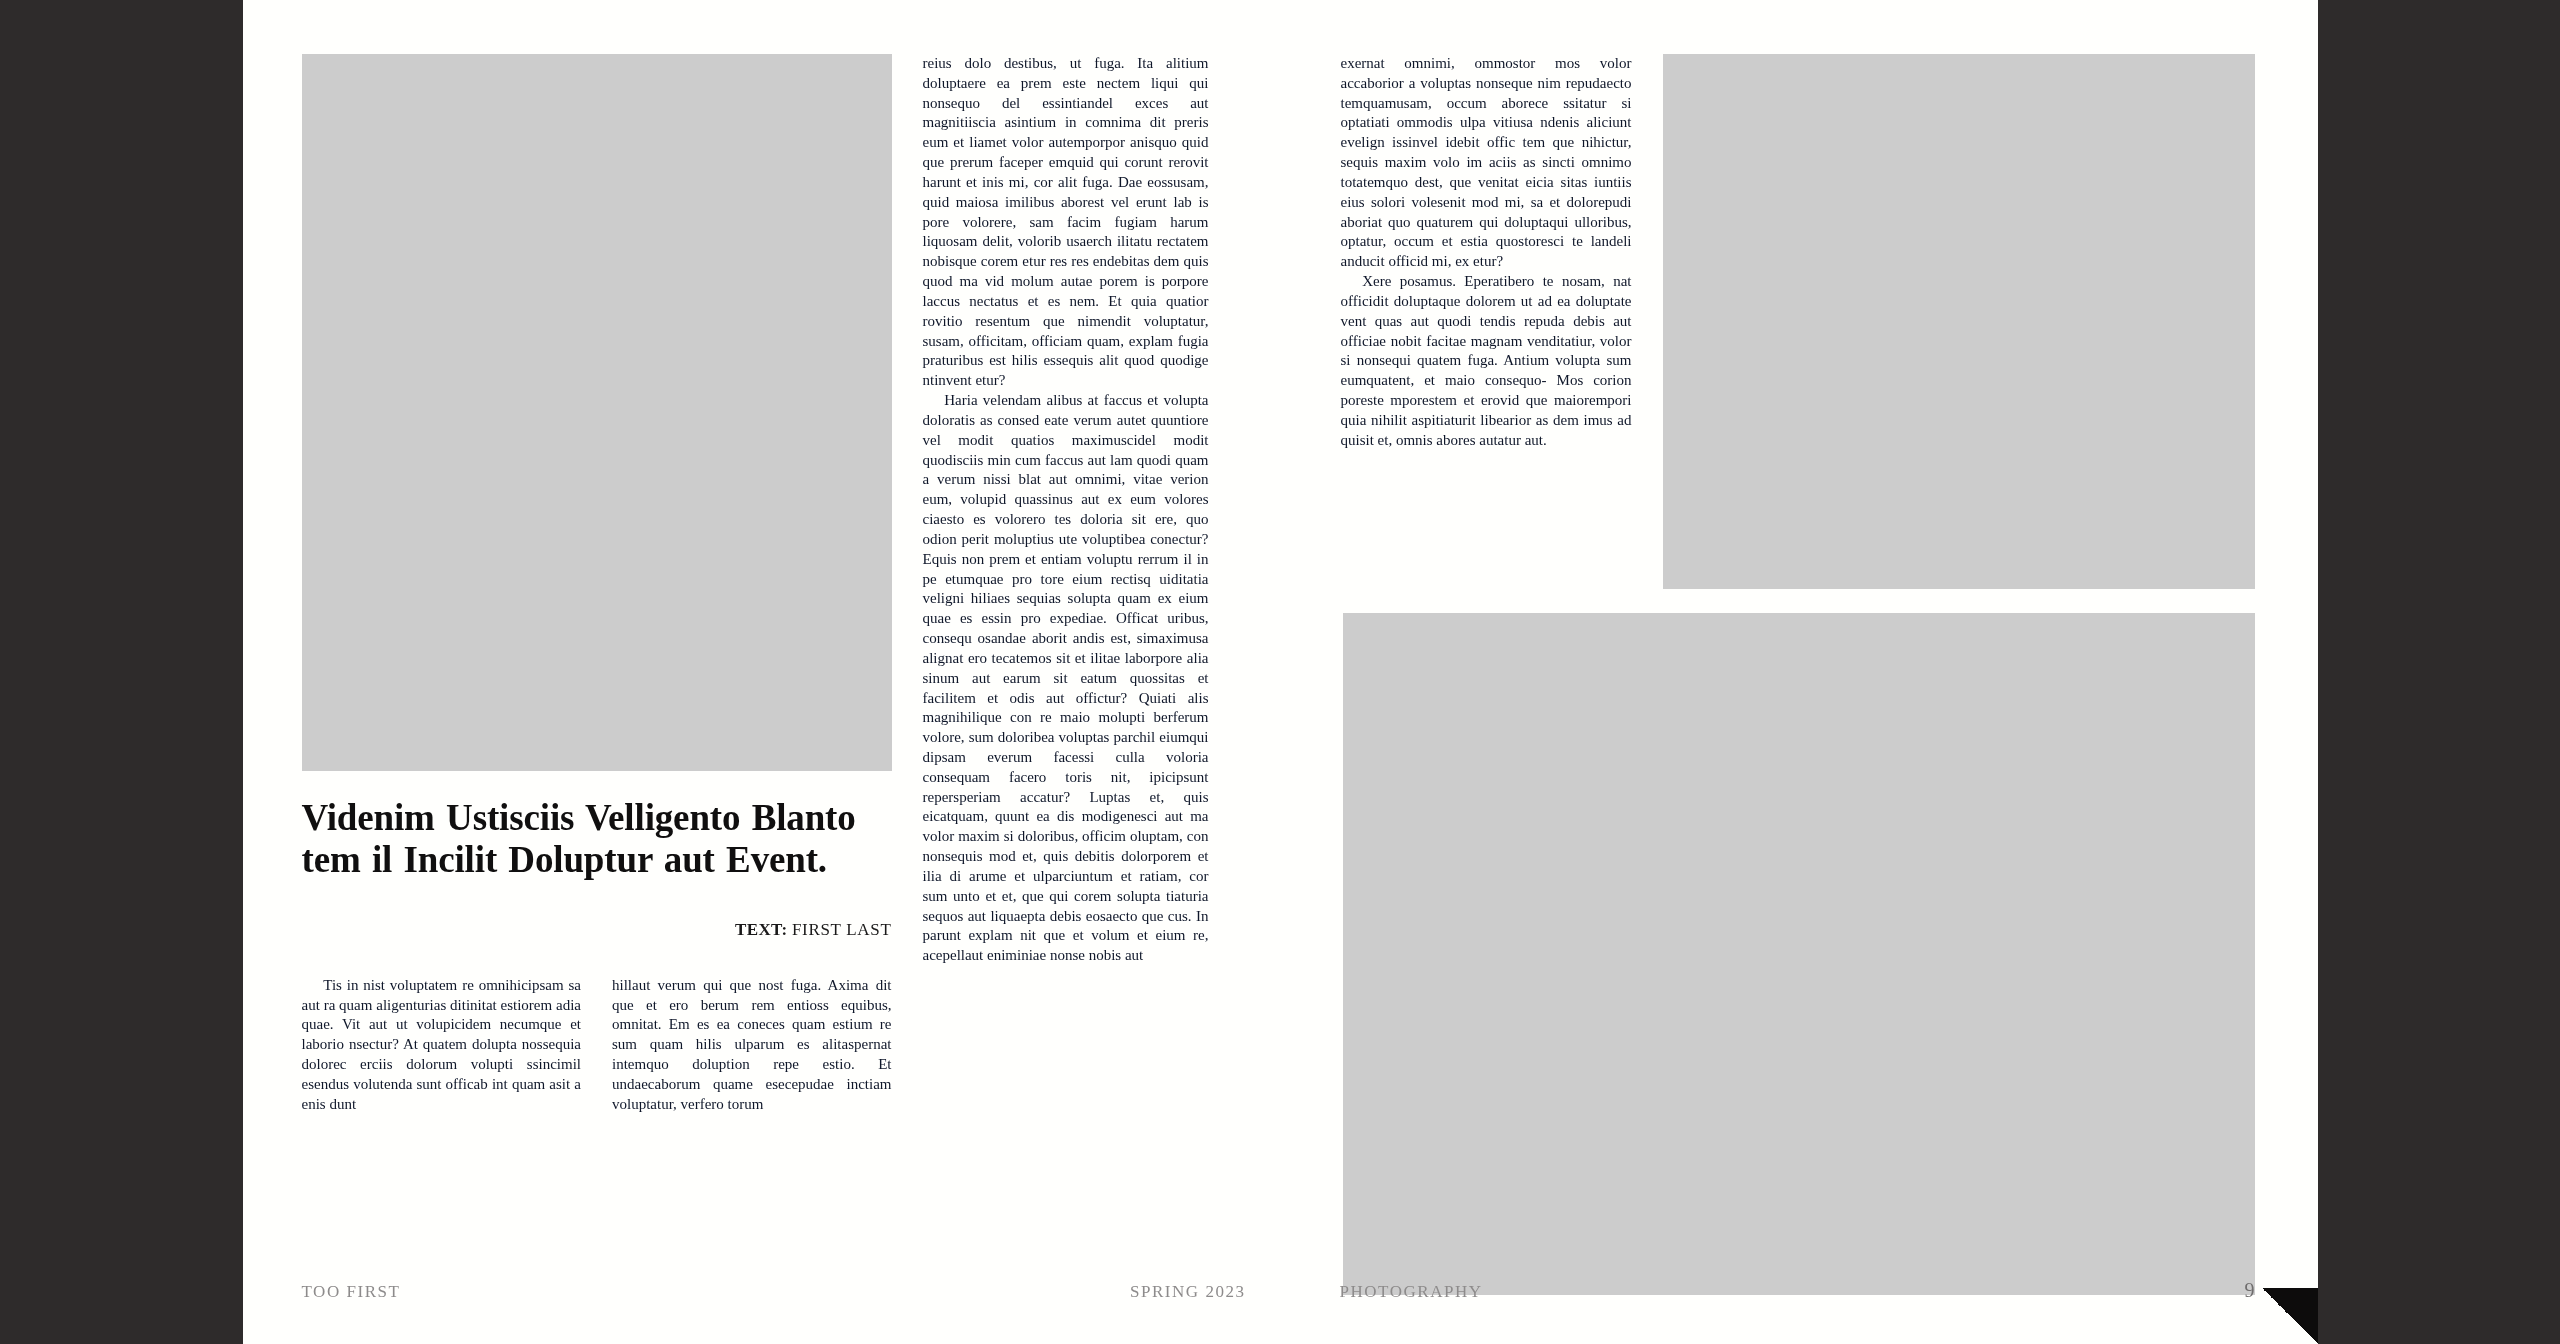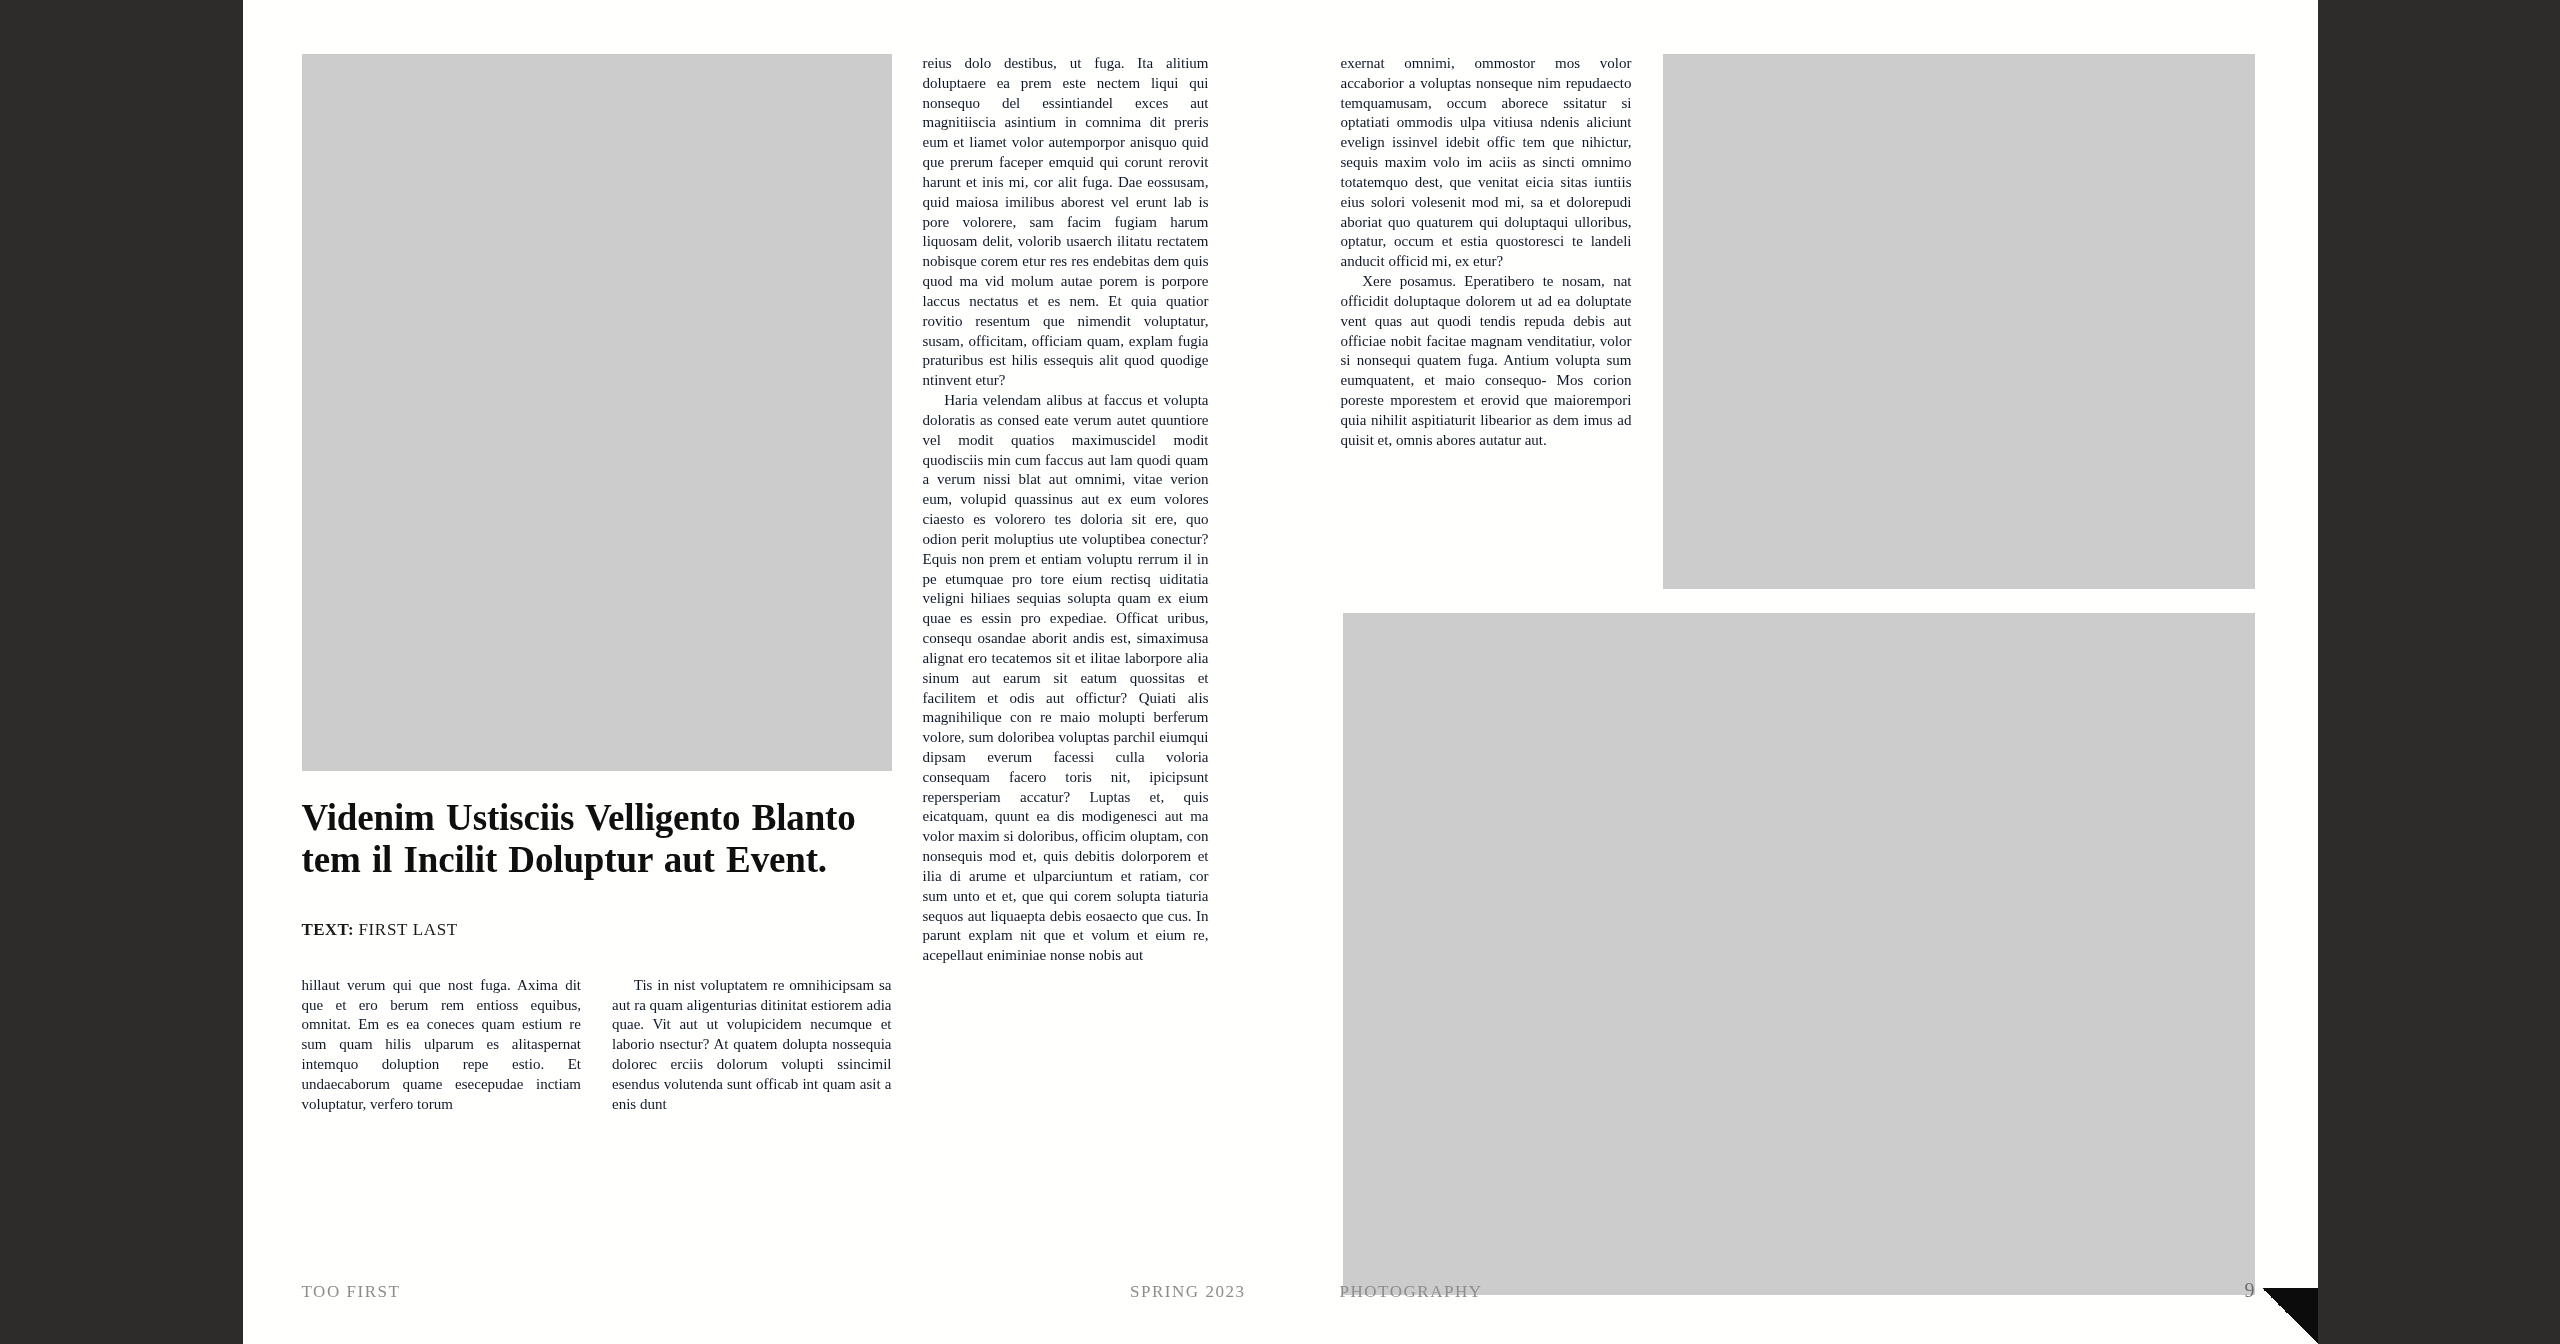--- a/index.html
+++ b/index.html
@@ -81,21 +81,21 @@
     color: #111010;
   }
 
   .credits {
     margin-top: 37px;
     font-size: 16px;
     line-height: 1.42;
     color: #1a1919;
     letter-spacing: 0.03em;
   }
-  .credits .cr-line { white-space: nowrap; }
+  .credits .cr-line { white-space: nowrap; text-align: right; }
   .credits .cr-key {
     font-weight: 700;
     font-variant: small-caps;
     font-size: 17px;
     letter-spacing: 0.02em;
   }
   .credits .cr-val {
     font-variant: small-caps;
     font-size: 17px;
     letter-spacing: 0.04em;
@@ -210,24 +210,24 @@
 
           <div class="credits">
             <div class="cr-line">
               <span class="cr-key">TEXT:</span>
               <span class="cr-val">FIRST LAST</span>
             </div>
           </div>
 
           <div class="lower-cols">
             <div class="col body-col">
-              <p>hillaut verum qui que nost fuga. Axima dit que et ero berum rem entioss equibus, omnitat. Em es ea coneces quam estium re sum quam hilis ulparum es alitaspernat intemquo doluption repe estio. Et undaecaborum quame esecepudae inctiam voluptatur, verfero torum</p>
+              <p class="indent">Tis in nist voluptatem re omnihicipsam sa aut ra quam aligenturias ditinitat estiorem adia quae. Vit aut ut volupicidem necumque et laborio nsectur? At quatem dolupta nossequia dolorec erciis dolorum volupti ssincimil esendus volutenda sunt officab int quam asit a enis dunt</p>
             </div>
             <div class="col body-col">
-              <p class="indent">Tis in nist voluptatem re omnihicipsam sa aut ra quam aligenturias ditinitat estiorem adia quae. Vit aut ut volupicidem necumque et laborio nsectur? At quatem dolupta nossequia dolorec erciis dolorum volupti ssincimil esendus volutenda sunt officab int quam asit a enis dunt</p>
+              <p>hillaut verum qui que nost fuga. Axima dit que et ero berum rem entioss equibus, omnitat. Em es ea coneces quam estium re sum quam hilis ulparum es alitaspernat intemquo doluption repe estio. Et undaecaborum quame esecepudae inctiam voluptatur, verfero torum</p>
             </div>
           </div>
 
         </div>
 
         <div class="left-side"></div>
       </div>
 
       <div class="tall-col body-col" id="left-col-3">
         <p>reius dolo destibus, ut fuga. Ita alitium doluptaere ea prem este nectem liqui qui nonsequo del essintiandel exces aut magnitiiscia asintium in comnima dit preris eum et liamet volor autemporpor anisquo quid que prerum faceper emquid qui corunt rerovit harunt et inis mi, cor alit fuga. Dae eossusam, quid maiosa imilibus aborest vel erunt lab is pore volorere, sam facim fugiam harum liquosam delit, volorib usaerch ilitatu rectatem nobisque corem etur res res endebitas dem quis quod ma vid molum autae porem is porpore laccus nectatus et es nem. Et quia quatior rovitio resentum que nimendit voluptatur, susam, officitam, officiam quam, explam fugia praturibus est hilis essequis alit quod quodige ntinvent etur?</p>

